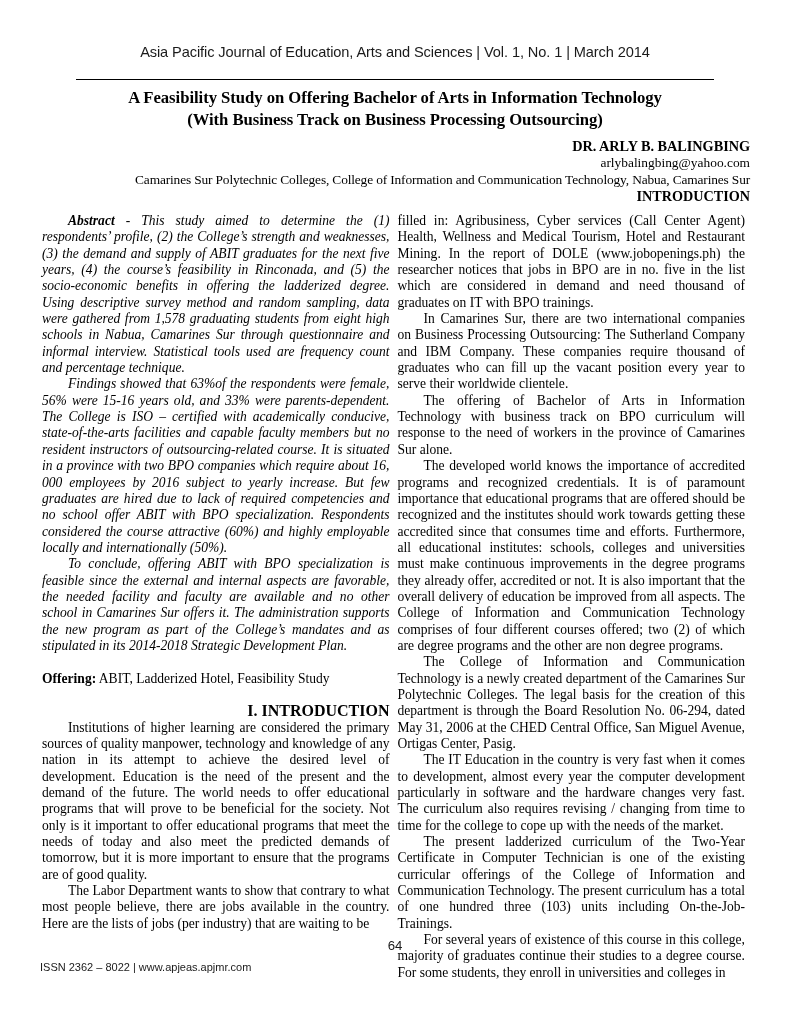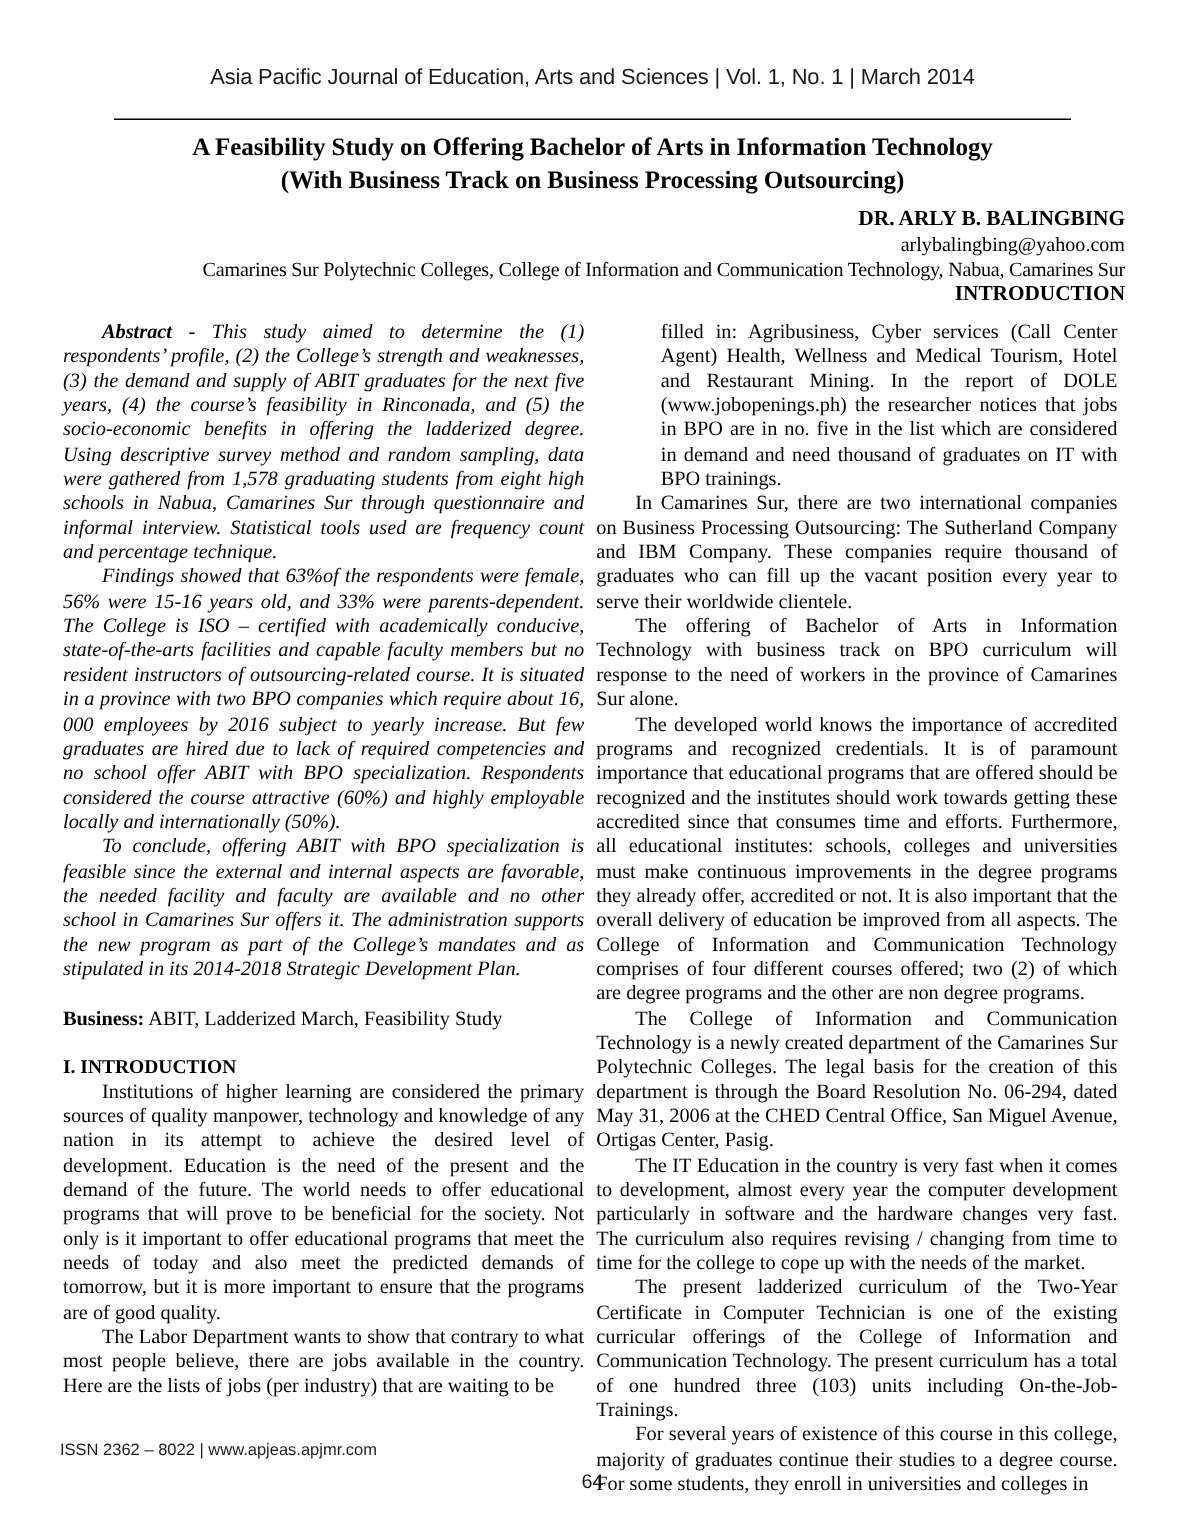--- a/index.html
+++ b/index.html
@@ -107,49 +107,48 @@
     line-height: 16.35px;
     text-align: justify;
     text-indent: 26px;
     hyphens: none;
   }
   p.abstract-para {
     font-style: italic;
   }
   p.no-indent {
     text-indent: 0;
-    margin-left: 43px;
   }
   .lead-label {
     font-weight: bold;
     font-style: italic;
   }
 
   .keywords {
     margin: 0;
     padding-top: 16.3px;
     font-size: 13.55px;
     line-height: 16.35px;
     text-align: left;
   }
   .keywords b { font-weight: bold; }
 
   .section-heading {
     margin: 0;
     padding-top: 16.3px;
-    font-size: 13px;
+    font-size: 16px;
     line-height: 16.35px;
     font-weight: bold;
-    text-align: left;
+    text-align: right;
   }
 
   
   .page-number {
     position: absolute;
-    top: 980px;
+    top: 938px;
     left: 40px;
     width: 710px;
     text-align: center;
     font-family: "Liberation Sans", "DejaVu Sans", sans-serif;
     font-size: 13.2px;
     color: #1a1a1a;
   }
   .issn-line {
     position: absolute;
     top: 961px;
@@ -185,21 +184,21 @@
   <div class="columns">
 
     <div class="col">
 
       <p class="para abstract-para"><span class="lead-label">Abstract</span><span> - </span><span>This study aimed to determine the (1) respondents’ profile, (2) the College’s strength and weaknesses, (3) the demand and supply of ABIT graduates for the next five years, (4) the course’s feasibility in Rinconada, and (5) the socio-economic benefits in offering the ladderized degree. Using descriptive survey method and random sampling, data were gathered from 1,578 graduating students from eight high schools in Nabua, Camarines Sur through questionnaire and informal interview. Statistical tools used are frequency count and percentage technique.</span></p>
 
       <p class="para abstract-para">Findings showed that 63%of the respondents were female, 56% were 15-16 years old, and 33% were parents-dependent. The College is ISO – certified with academically conducive, state-of-the-arts facilities and capable faculty members but no resident instructors of outsourcing-related course. It is situated in a province with two BPO companies which require about 16, 000 employees by 2016 subject to yearly increase. But few graduates are hired due to lack of required competencies and no school offer ABIT with BPO specialization. Respondents considered the course attractive (60%) and highly employable locally and internationally (50%).</p>
 
       <p class="para abstract-para">To conclude, offering ABIT with BPO specialization is feasible since the external and internal aspects are favorable, the needed facility and faculty are available and no other school in Camarines Sur offers it. The administration supports the new program as part of the College’s mandates and as stipulated in its 2014-2018 Strategic Development Plan.</p>
 
-      <p class="keywords"><b>Business:</b><span> ABIT, Ladderized March, Feasibility Study</span></p>
+      <p class="keywords"><b>Offering:</b><span> ABIT, Ladderized Hotel, Feasibility Study</span></p>
 
       <p class="section-heading">I. INTRODUCTION</p>
 
       <p class="para">Institutions of higher learning are considered the primary sources of quality manpower, technology and knowledge of any nation in its attempt to achieve the desired level of development. Education is the need of the present and the demand of the future. The world needs to offer educational programs that will prove to be beneficial for the society. Not only is it important to offer educational programs that meet the needs of today and also meet the predicted demands of tomorrow, but it is more important to ensure that the programs are of good quality.</p>
       <p class="para">The Labor Department wants to show that contrary to what most people believe, there are jobs available in the country. Here are the lists of jobs (per industry) that are waiting to be</p>
 
     </div>
 
     <div class="col">
 

